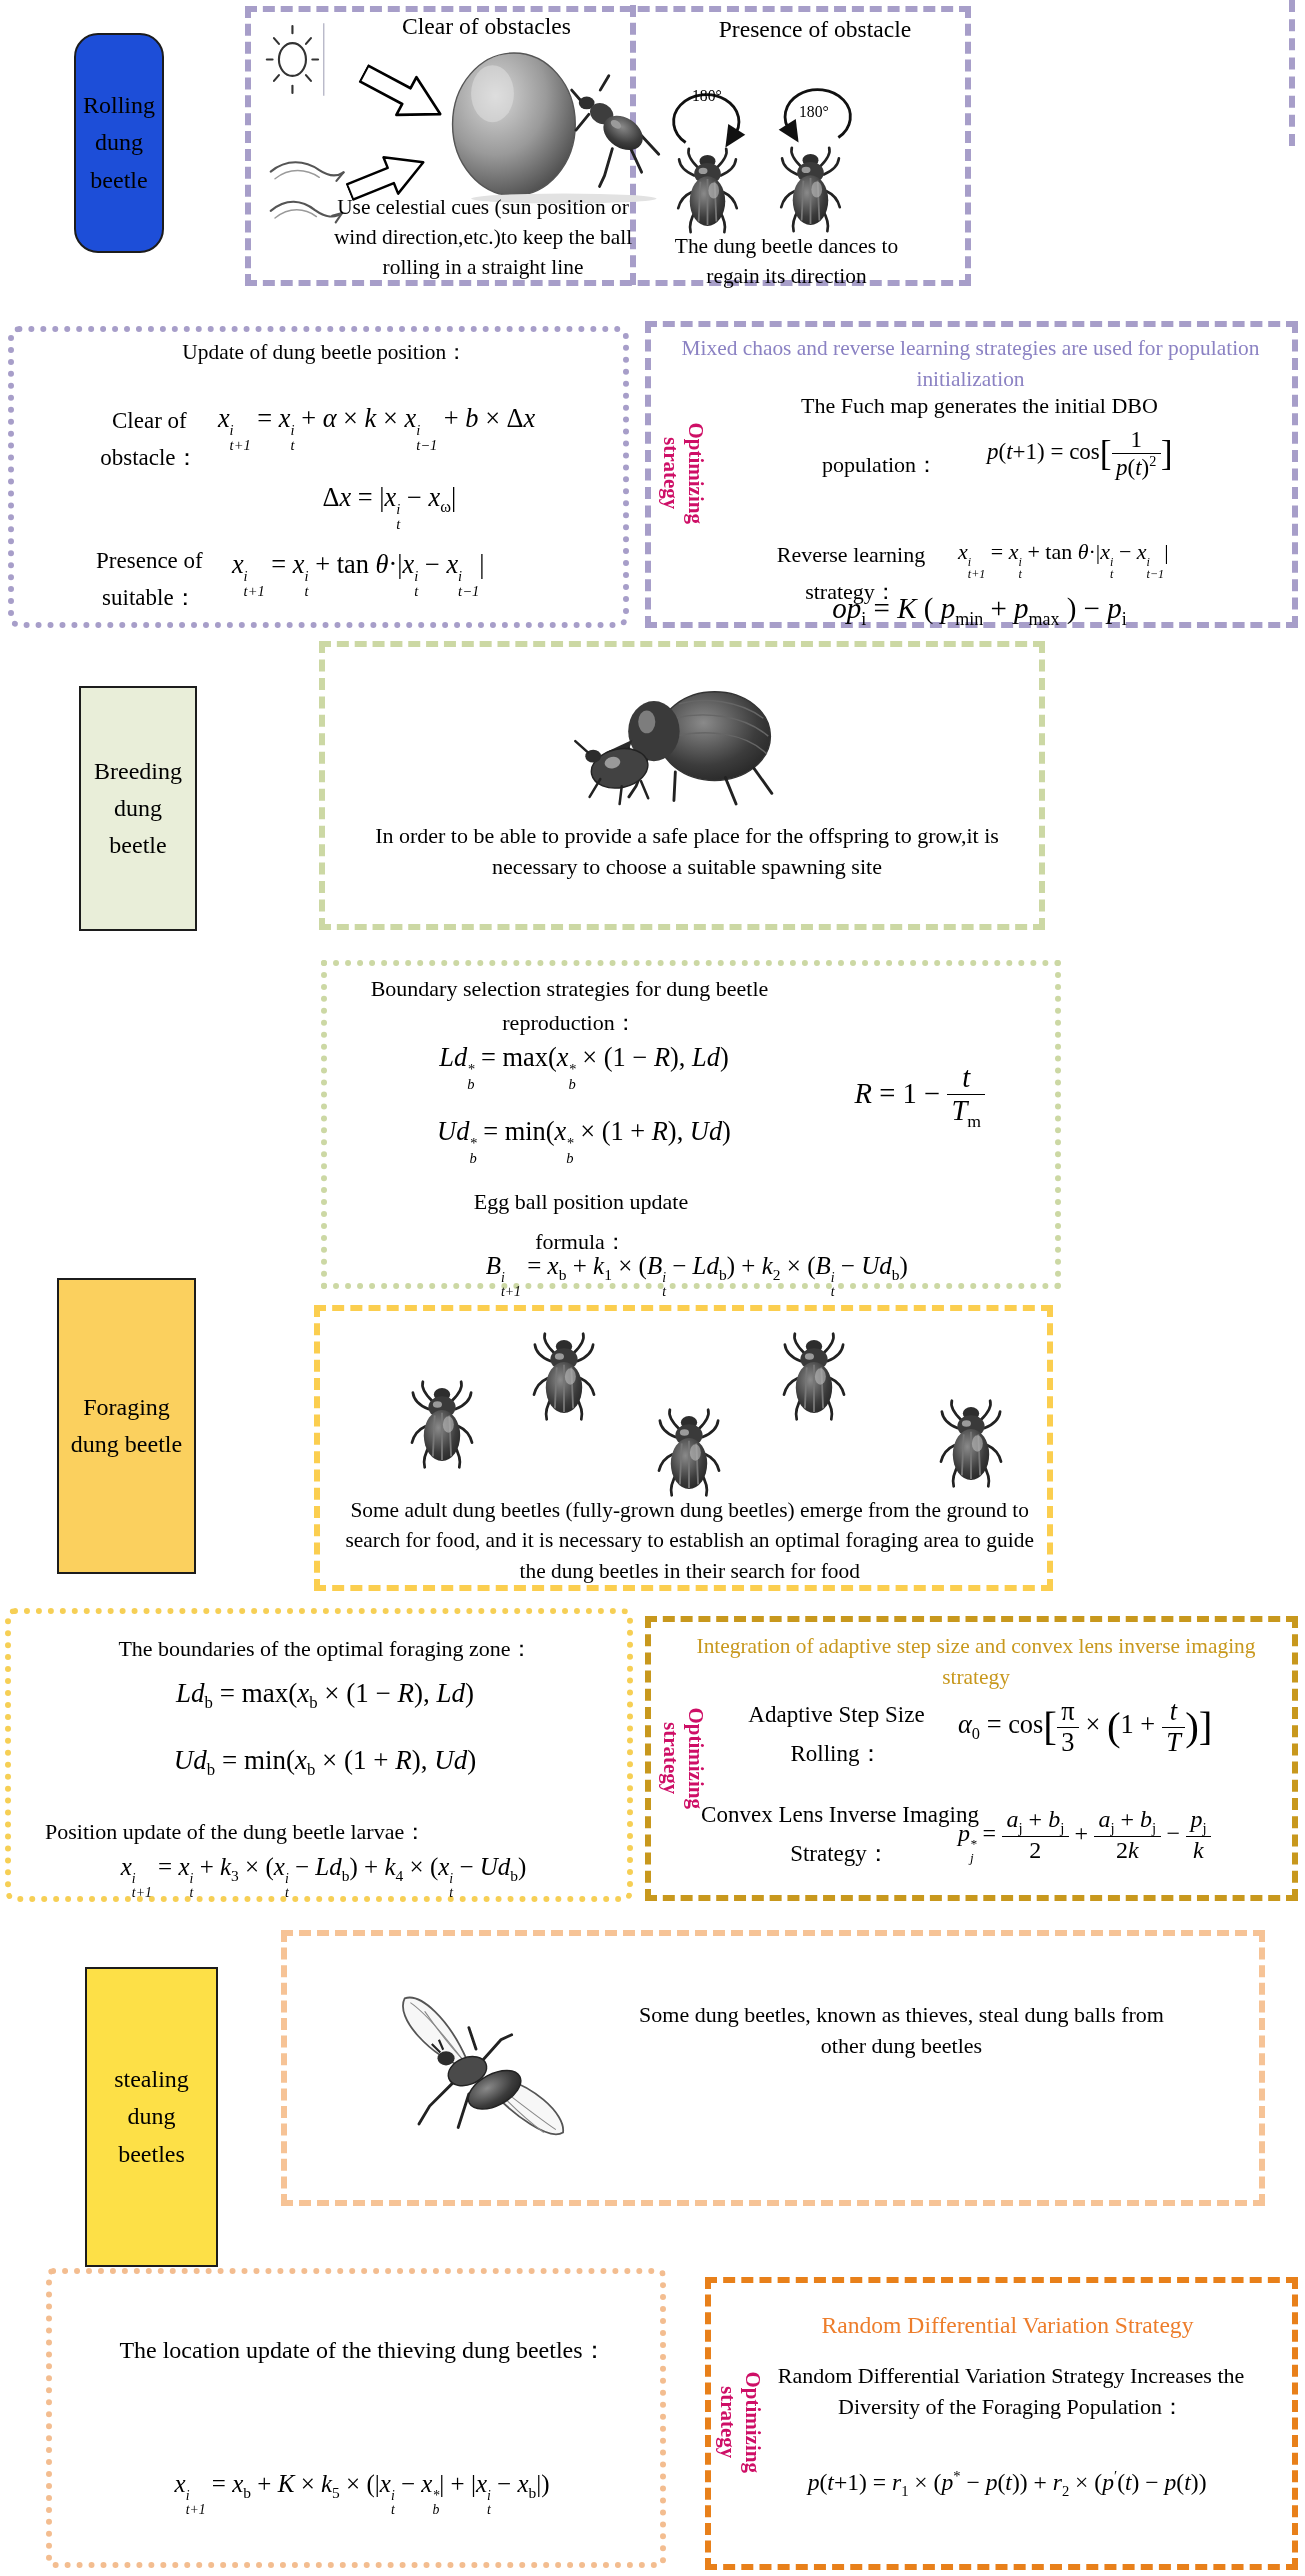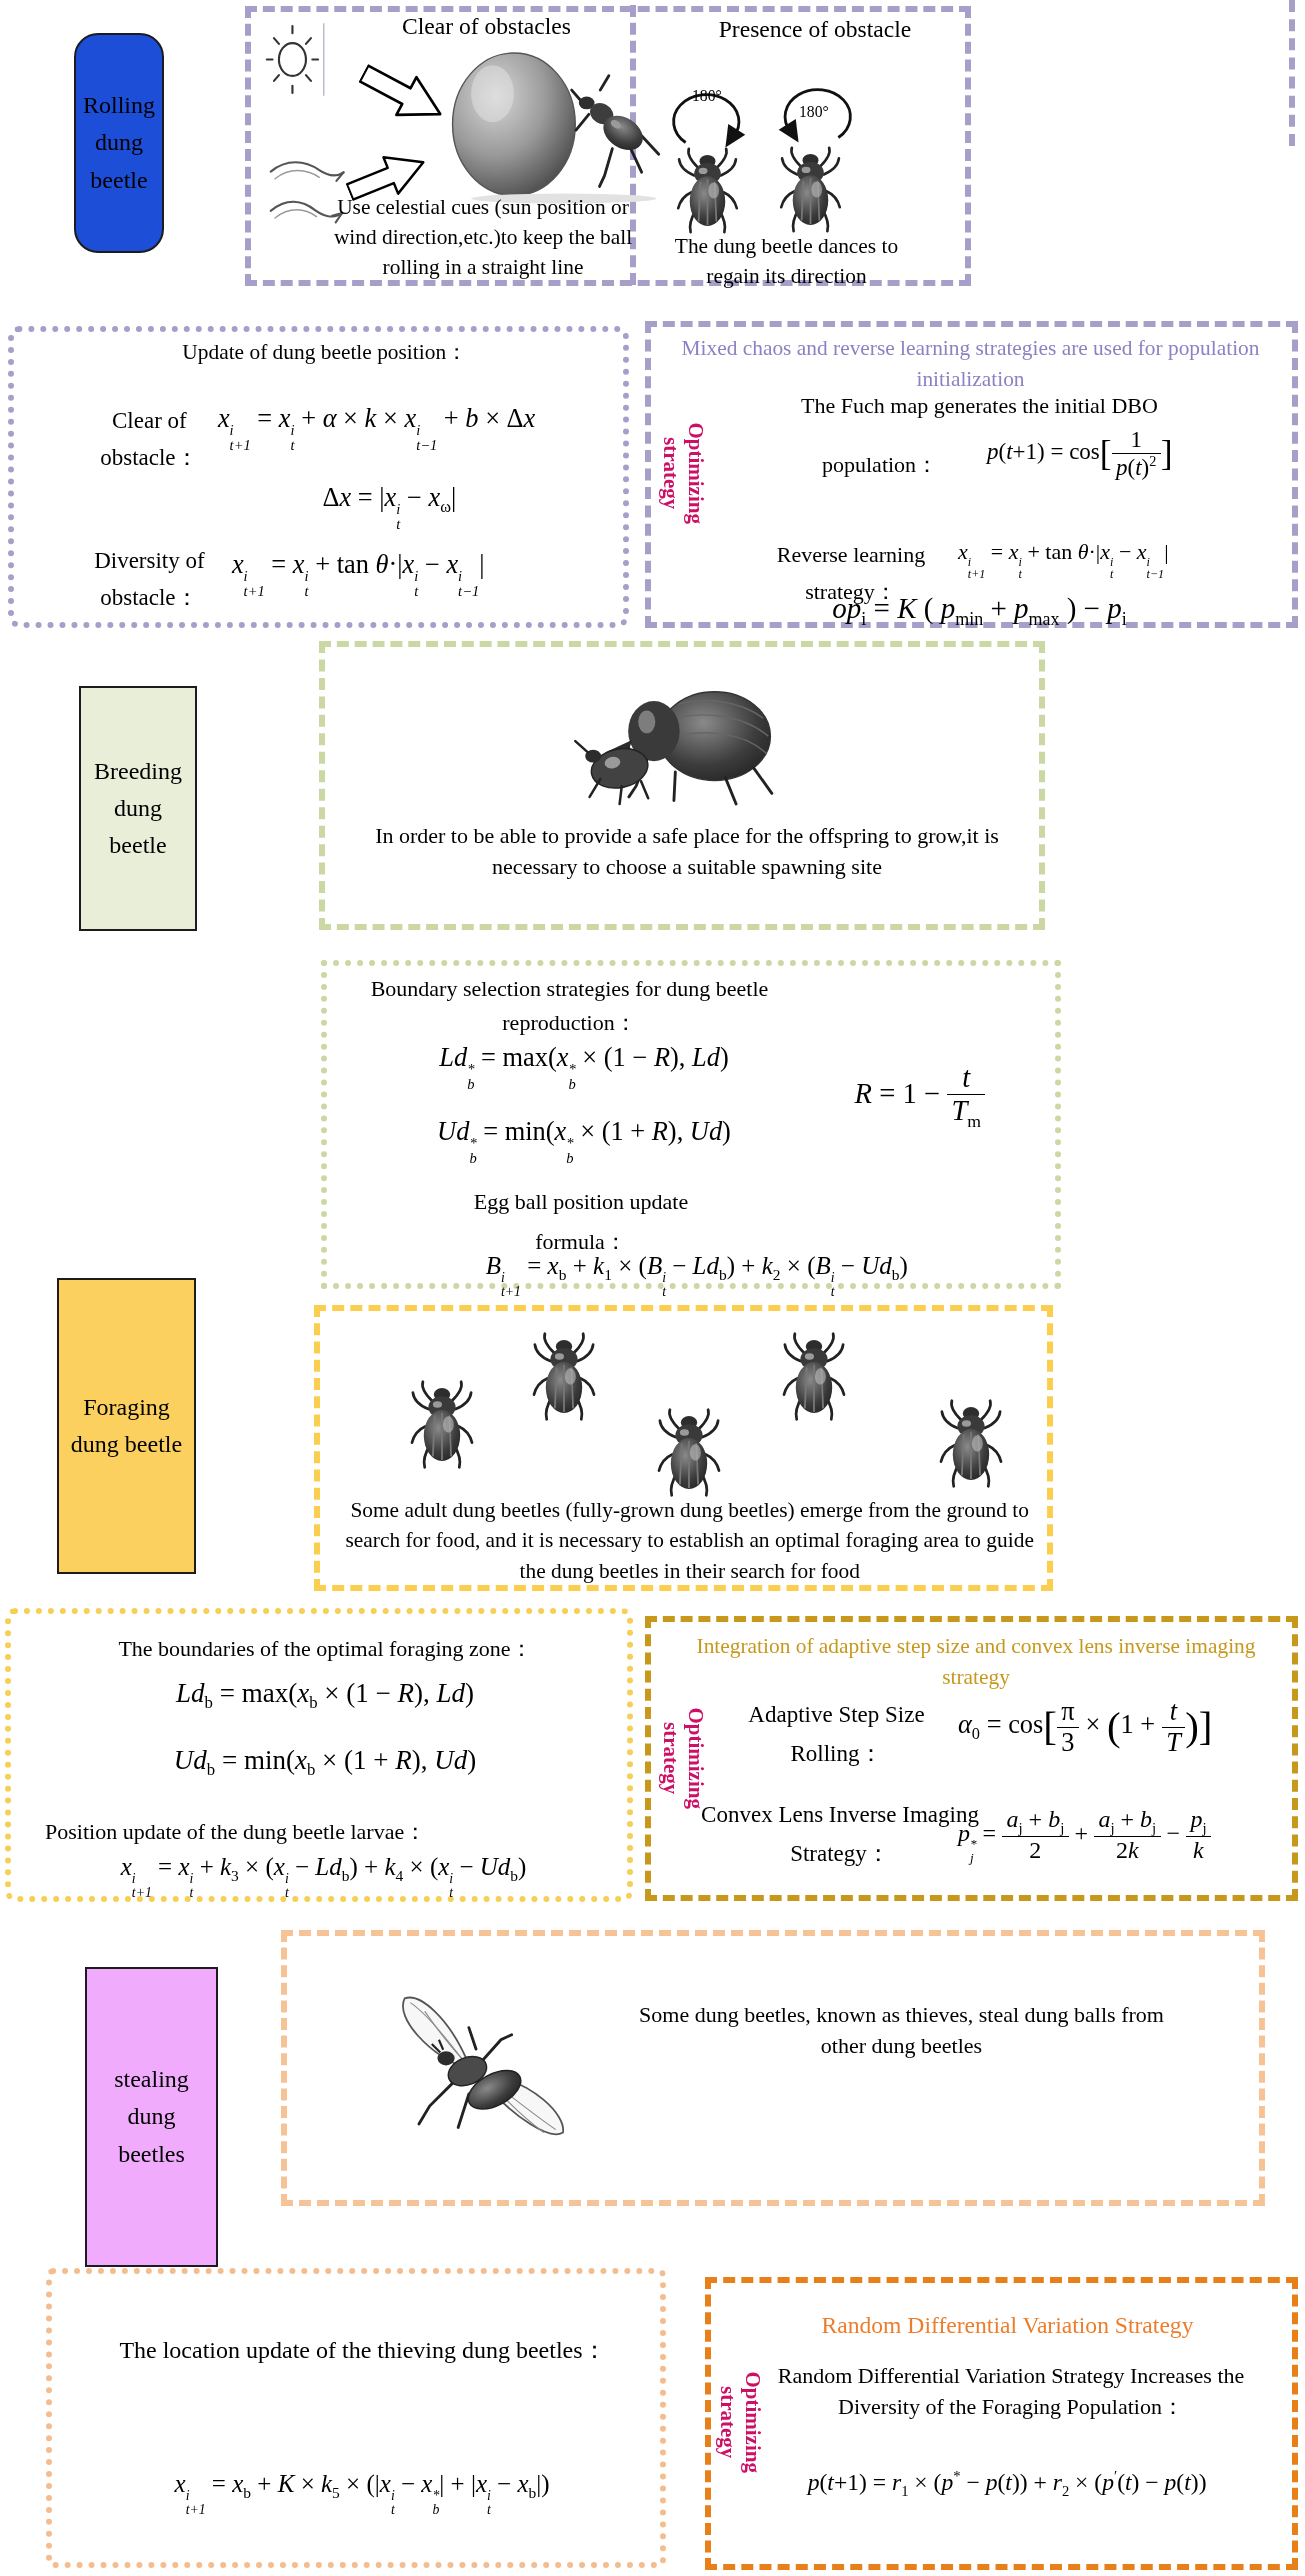--- a/index.html
+++ b/index.html
@@ -246,21 +246,21 @@
           <span>i</span>
           <span>t</span>
         </span> + <i>α</i> × <i>k</i> × <i>x</i><span class="ss">
           <span>i</span>
           <span>t−1</span>
         </span> + <i>b</i> × Δ<i>x</i></div>
     <div class="abs formula t-center" style="left:204px;top:149px;width:343px;font-size:26.4px;">Δ<i>x</i> = |<i>x</i><span class="ss">
           <span>i</span>
           <span>t</span>
         </span> − <i>x</i><sub>ω</sub>|</div>
-    <div class="abs t-center" style="left:39px;top:211px;width:193px;font-size:23px;line-height:1.6;">Diversity of obstacle：</div>
+    <div class="abs t-center" style="left:39px;top:211px;width:193px;font-size:23px;line-height:1.6;">Presence of suitable：</div>
     <div class="abs formula" style="left:218px;top:216px;font-size:26.4px;"><i>x</i><span class="ss">
           <span>i</span>
           <span>t+1</span>
         </span> = <i>x</i><span class="ss">
           <span>i</span>
           <span>t</span>
         </span> + tan <i>θ</i>·|<i>x</i><span class="ss">
           <span>i</span>
           <span>t</span>
         </span> − <i>x</i><span class="ss">
@@ -381,21 +381,21 @@
     <div class="vlabel" style="left:-36px;top:111px;">Optimizing strategy</div>
     <div class="abs t-center" style="left:75px;top:73px;width:221px;font-size:23px;line-height:1.7;">Adaptive Step Size Rolling：</div>
     <div class="abs formula" style="left:307px;top:75px;font-size:26.4px;"><i>α</i><sub>0</sub> = cos<span class="big">[</span><span class="fr"><span class="n">π</span><span class="d">3</span></span> × <span class="big">(</span>1 + <span class="fr"><span class="n"><i>t</i></span><span class="d"><i>T</i></span></span><span class="big">)</span><span class="big">]</span></div>
     <div class="abs t-center" style="left:39px;top:173px;width:300px;font-size:23px;line-height:1.7;">Convex Lens Inverse Imaging Strategy：</div>
     <div class="abs formula" style="left:307px;top:184px;font-size:24px;"><i>p</i><span class="ss">
           <span>*</span>
           <span>j</span>
         </span> = <span class="fr"><span class="n"><i>a</i><sub>j</sub> + <i>b</i><sub>j</sub></span><span class="d">2</span></span> + <span class="fr"><span class="n"><i>a</i><sub>j</sub> + <i>b</i><sub>j</sub></span><span class="d">2<i>k</i></span></span> − <span class="fr"><span class="n"><i>p</i><sub>j</sub></span><span class="d"><i>k</i></span></span></div>
   </div>
 
-  <div class="abs label-box" style="left:85px;top:1967px;width:133px;height:300px;background:#f0abfc;">
+  <div class="abs label-box" style="left:85px;top:1967px;width:133px;height:300px;background:#fde047;">
     <span>stealing dung beetles</span>
   </div>
 
   <div class="abs box b-dash-peach" style="left:281px;top:1930px;width:984px;height:276px;">
     <svg class="abs" style="left:82px;top:36px;width:214px;height:204px;" viewBox="0 0 300 285" width="214" height="204">
         <use href="#sym-fly"></use>
       </svg>
     <div class="abs t-center caption" style="left:329px;top:63px;width:571px;font-size:22px;">Some dung beetles, known as thieves, steal dung balls from other dung beetles</div>
   </div>
 

